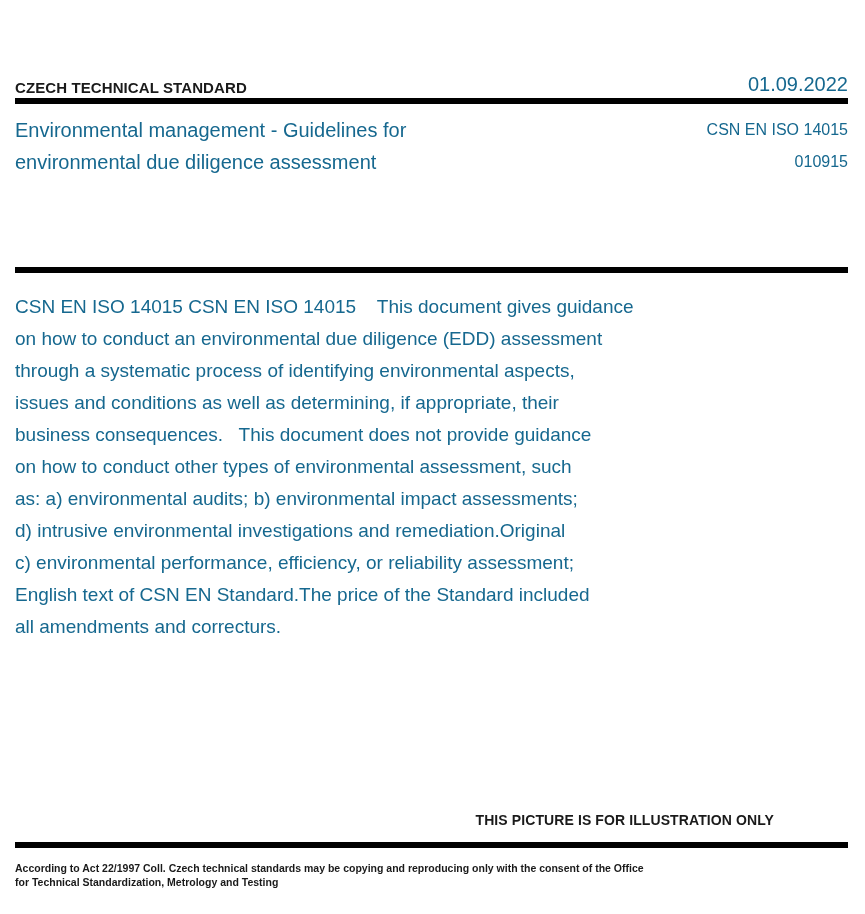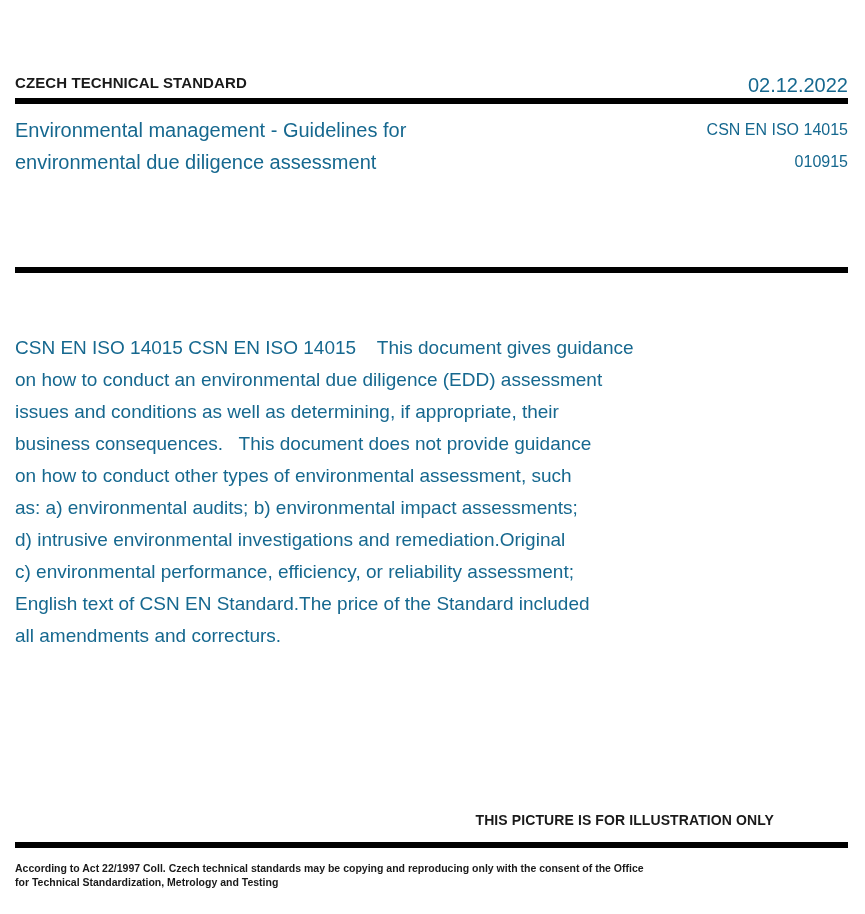--- a/index.html
+++ b/index.html
@@ -23,21 +23,21 @@
   }
 
   
   .header-row {
     position: absolute;
     left: 15px;
     right: 17px;
     top: 74px;
     height: 22px;
     display: flex;
-    align-items: flex-start;
+    align-items: flex-end;
     justify-content: space-between;
   }
   .header-label {
     font-size: 15px;
     font-weight: bold;
     color: #1a1a1a;
     letter-spacing: 0.1px;
     white-space: nowrap;
   }
   .header-date {
@@ -86,21 +86,20 @@
 
   
   .abstract {
     position: absolute;
     left: 15px;
     top: 291px;
     width: 740px;
     font-size: 19px;
     line-height: 32px;
     color: #16688f;
-    margin-top: 41px;
   }
   .abstract-line {
     display: block;
     white-space: pre;
   }
 
   
   .illustration-note {
     position: absolute;
     left: 0;
@@ -141,41 +140,42 @@
     padding-top: 2px;
   }
 </style>
 </head>
 <body>
 
 <div class="page">
 
   <div class="header-row">
     <div class="header-label">CZECH TECHNICAL STANDARD</div>
-    <div class="header-date">02.12.2022</div>
+    <div class="header-date">01.09.2022</div>
   </div>
 
   <div class="rule-thick rule-header"></div>
 
   <div class="title-block">
     <div class="title-left">
       <div>Environmental management - Guidelines for</div>
       <div>environmental due diligence assessment</div>
     </div>
     <div class="title-right">
       <div>CSN EN ISO 14015</div>
       <div>010915</div>
     </div>
   </div>
 
   <div class="rule-thick rule-mid"></div>
 
   <div class="abstract">
     <span class="abstract-line">CSN EN ISO 14015 CSN EN ISO 14015    This document gives guidance</span>
     <span class="abstract-line">on how to conduct an environmental due diligence (EDD) assessment</span>
+    <span class="abstract-line">through a systematic process of identifying environmental aspects,</span>
     <span class="abstract-line">issues and conditions as well as determining, if appropriate, their</span>
     <span class="abstract-line">business consequences.   This document does not provide guidance</span>
     <span class="abstract-line">on how to conduct other types of environmental assessment, such</span>
     <span class="abstract-line">as: a) environmental audits; b) environmental impact assessments;</span>
     <span class="abstract-line">d) intrusive environmental investigations and remediation.Original</span>
     <span class="abstract-line">c) environmental performance, efficiency, or reliability assessment;</span>
     <span class="abstract-line">English text of CSN EN Standard.The price of the Standard included</span>
     <span class="abstract-line">all amendments and correcturs.</span>
   </div>
 

